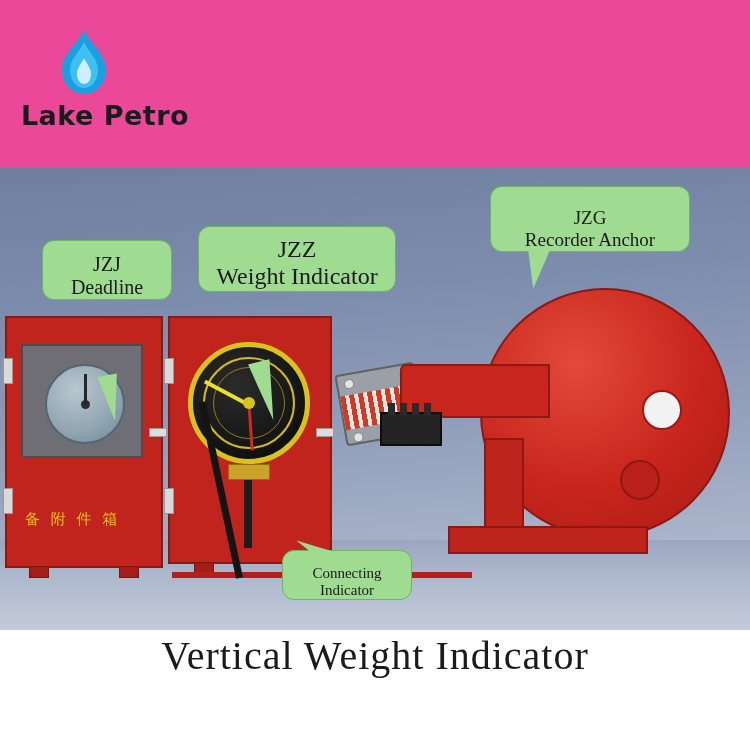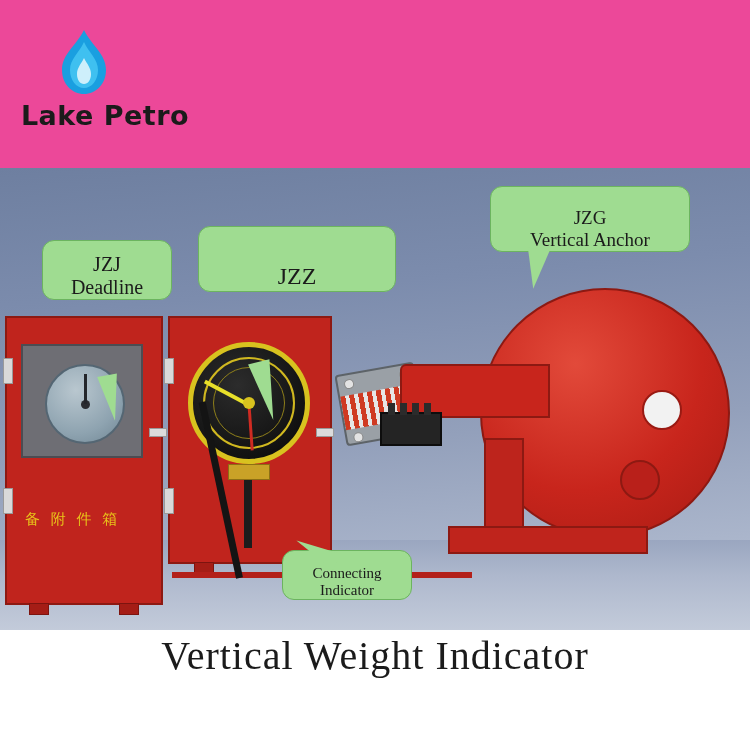--- a/index.html
+++ b/index.html
@@ -68,21 +68,21 @@
     background: linear-gradient(180deg, #9aa6c0 0%, #aeb8cd 40%, #c3cbda 100%);
   }
 
   
   .cabinet {
     position: absolute;
     background: #c0241d;
     border: 2px solid #8d1912;
     box-sizing: border-box;
   }
-  #cab-left  { left: 5px;  top: 148px; width: 158px; height: 289px; }
+  #cab-left  { left: 5px;  top: 148px; width: 158px; height: 252px; }
   #cab-right { left: 168px; top: 148px; width: 164px; height: 248px; }
 
   #cab-left-inner {
     position: absolute;
     left: 14px; top: 26px;
     width: 122px; height: 114px;
     background: #6e6e74;
     border: 2px solid #4c4c52;
     box-sizing: border-box;
   }
@@ -472,26 +472,27 @@
     </div>
 
     <div id="callout-jzj" class="callout">
       <span class="line">JZJ</span>
       <span class="line">Deadline</span>
       <div id="tail-jzj" class="callout-tail"></div>
     </div>
 
     <div id="callout-jzz" class="callout">
       <span class="line">JZZ</span>
+      <span class="line">Weight  Indicator</span>
       <div id="tail-jzz" class="callout-tail"></div>
     </div>
 
     <div id="callout-jzg" class="callout">
       <span class="line">JZG</span>
-      <span class="line">Vertical Anchor</span>
+      <span class="line">Recorder Anchor</span>
       <div id="tail-jzg" class="callout-tail"></div>
     </div>
 
     <div id="callout-pipes" class="callout">
       <span class="line">Connecting</span>
       <span class="line">Indicator</span>
       <div id="tail-pipes" class="callout-tail"></div>
     </div>
 
   </div>

